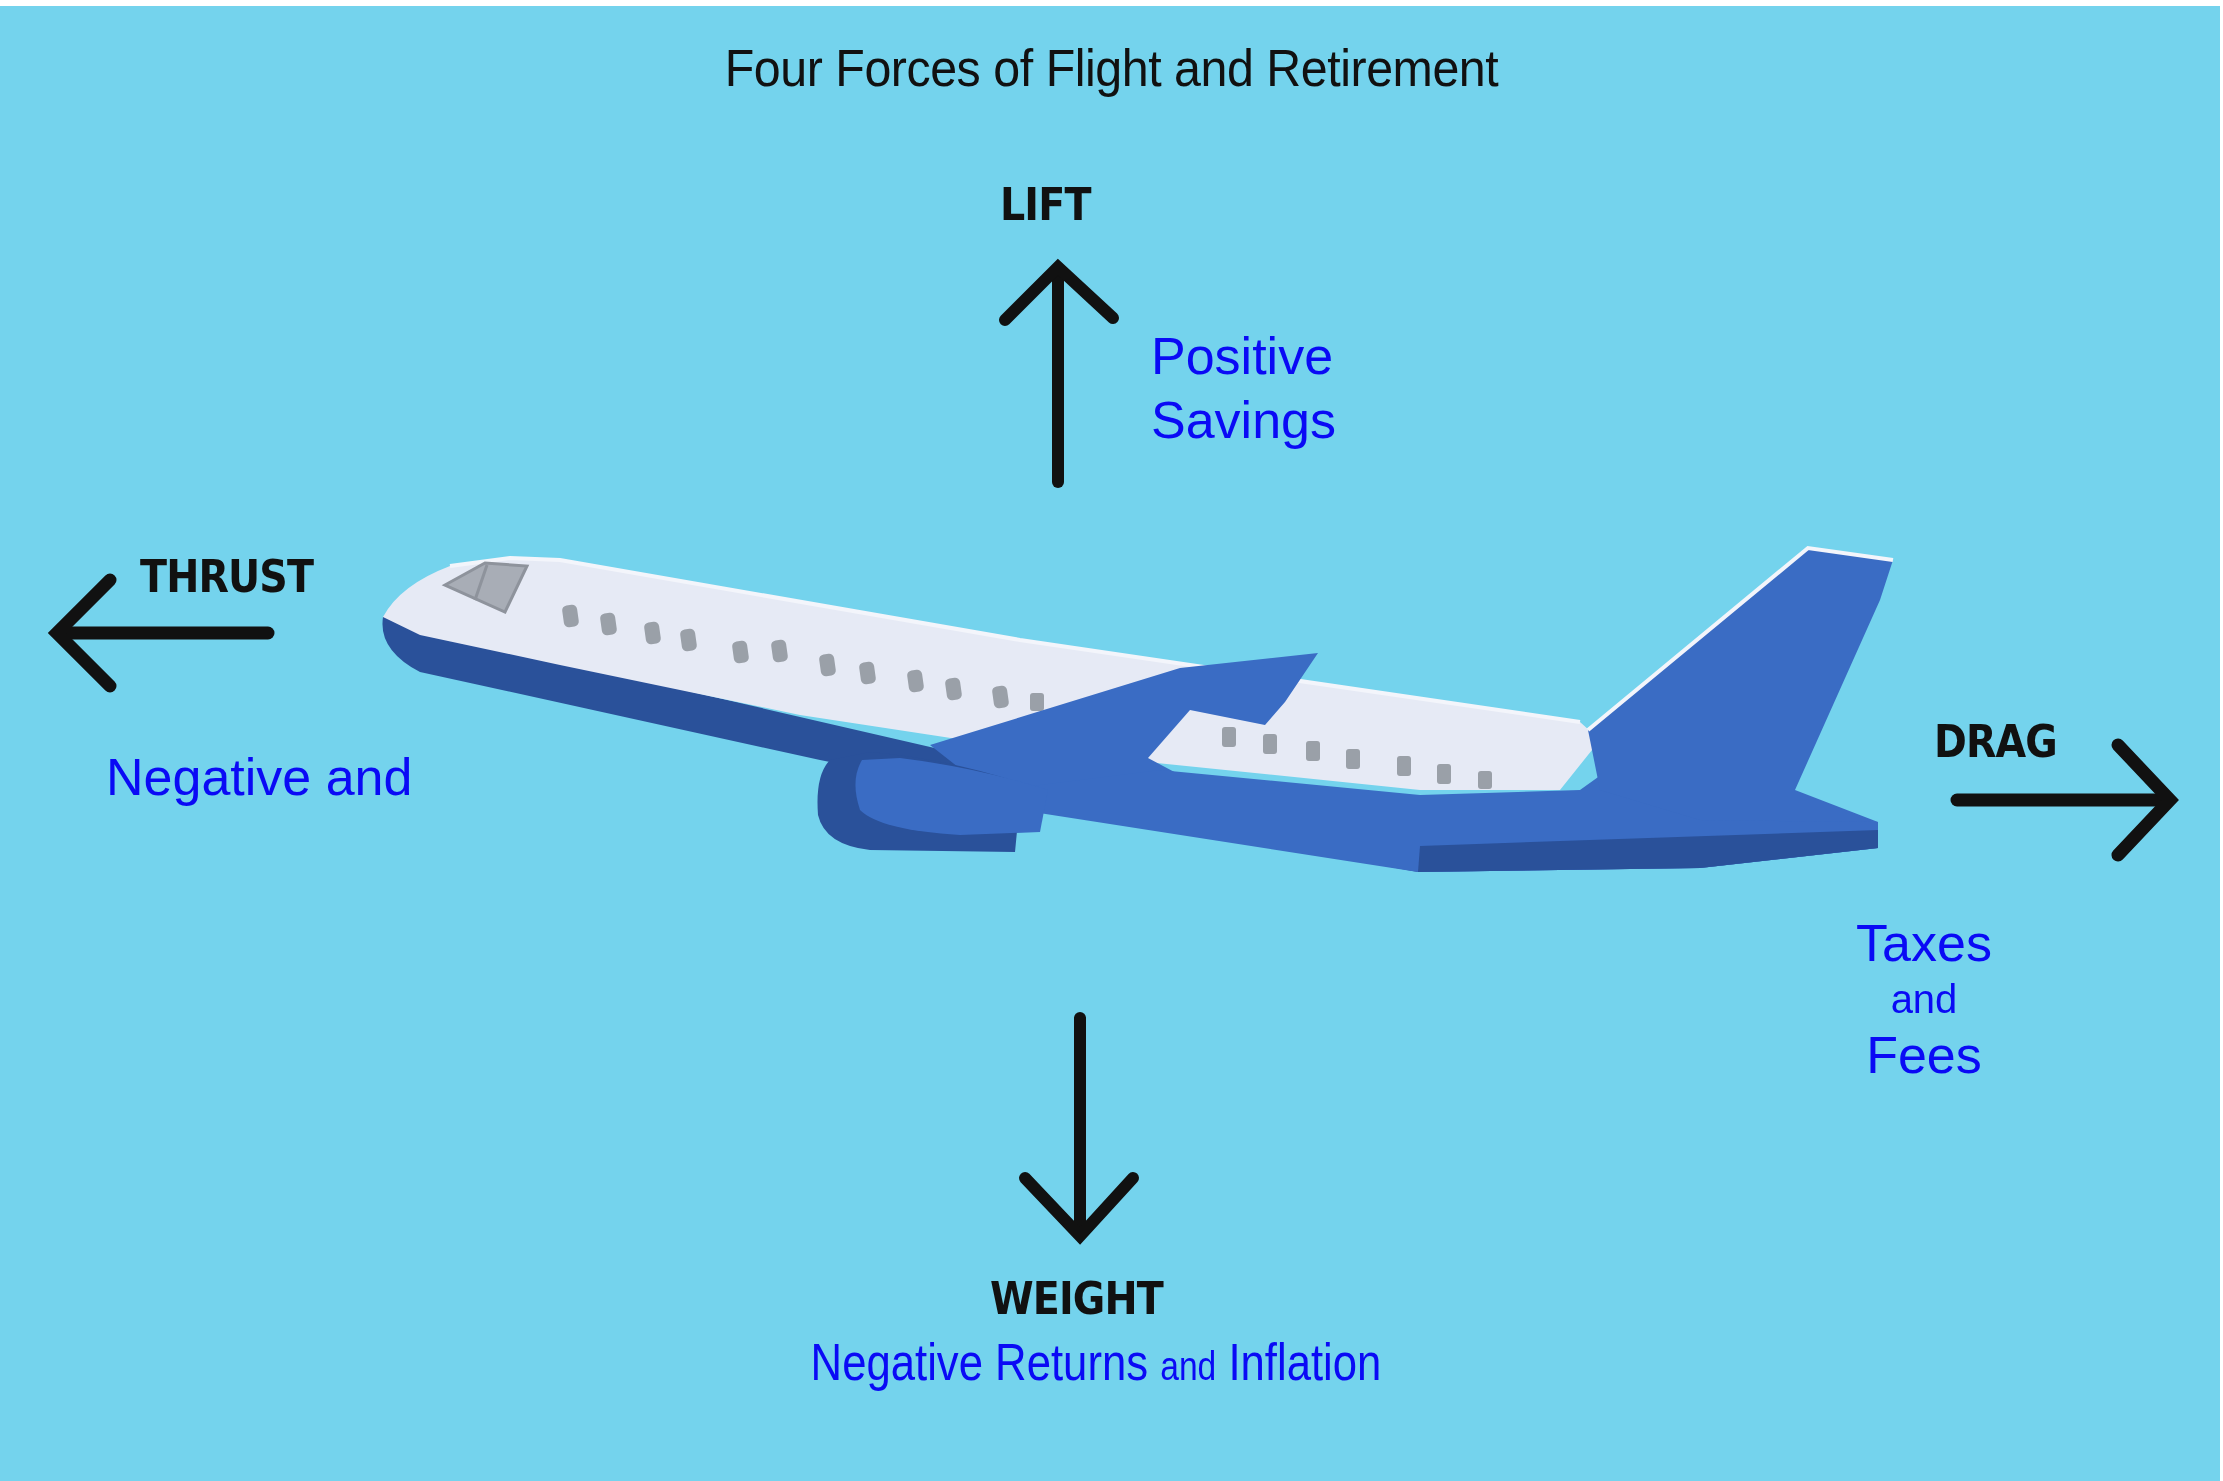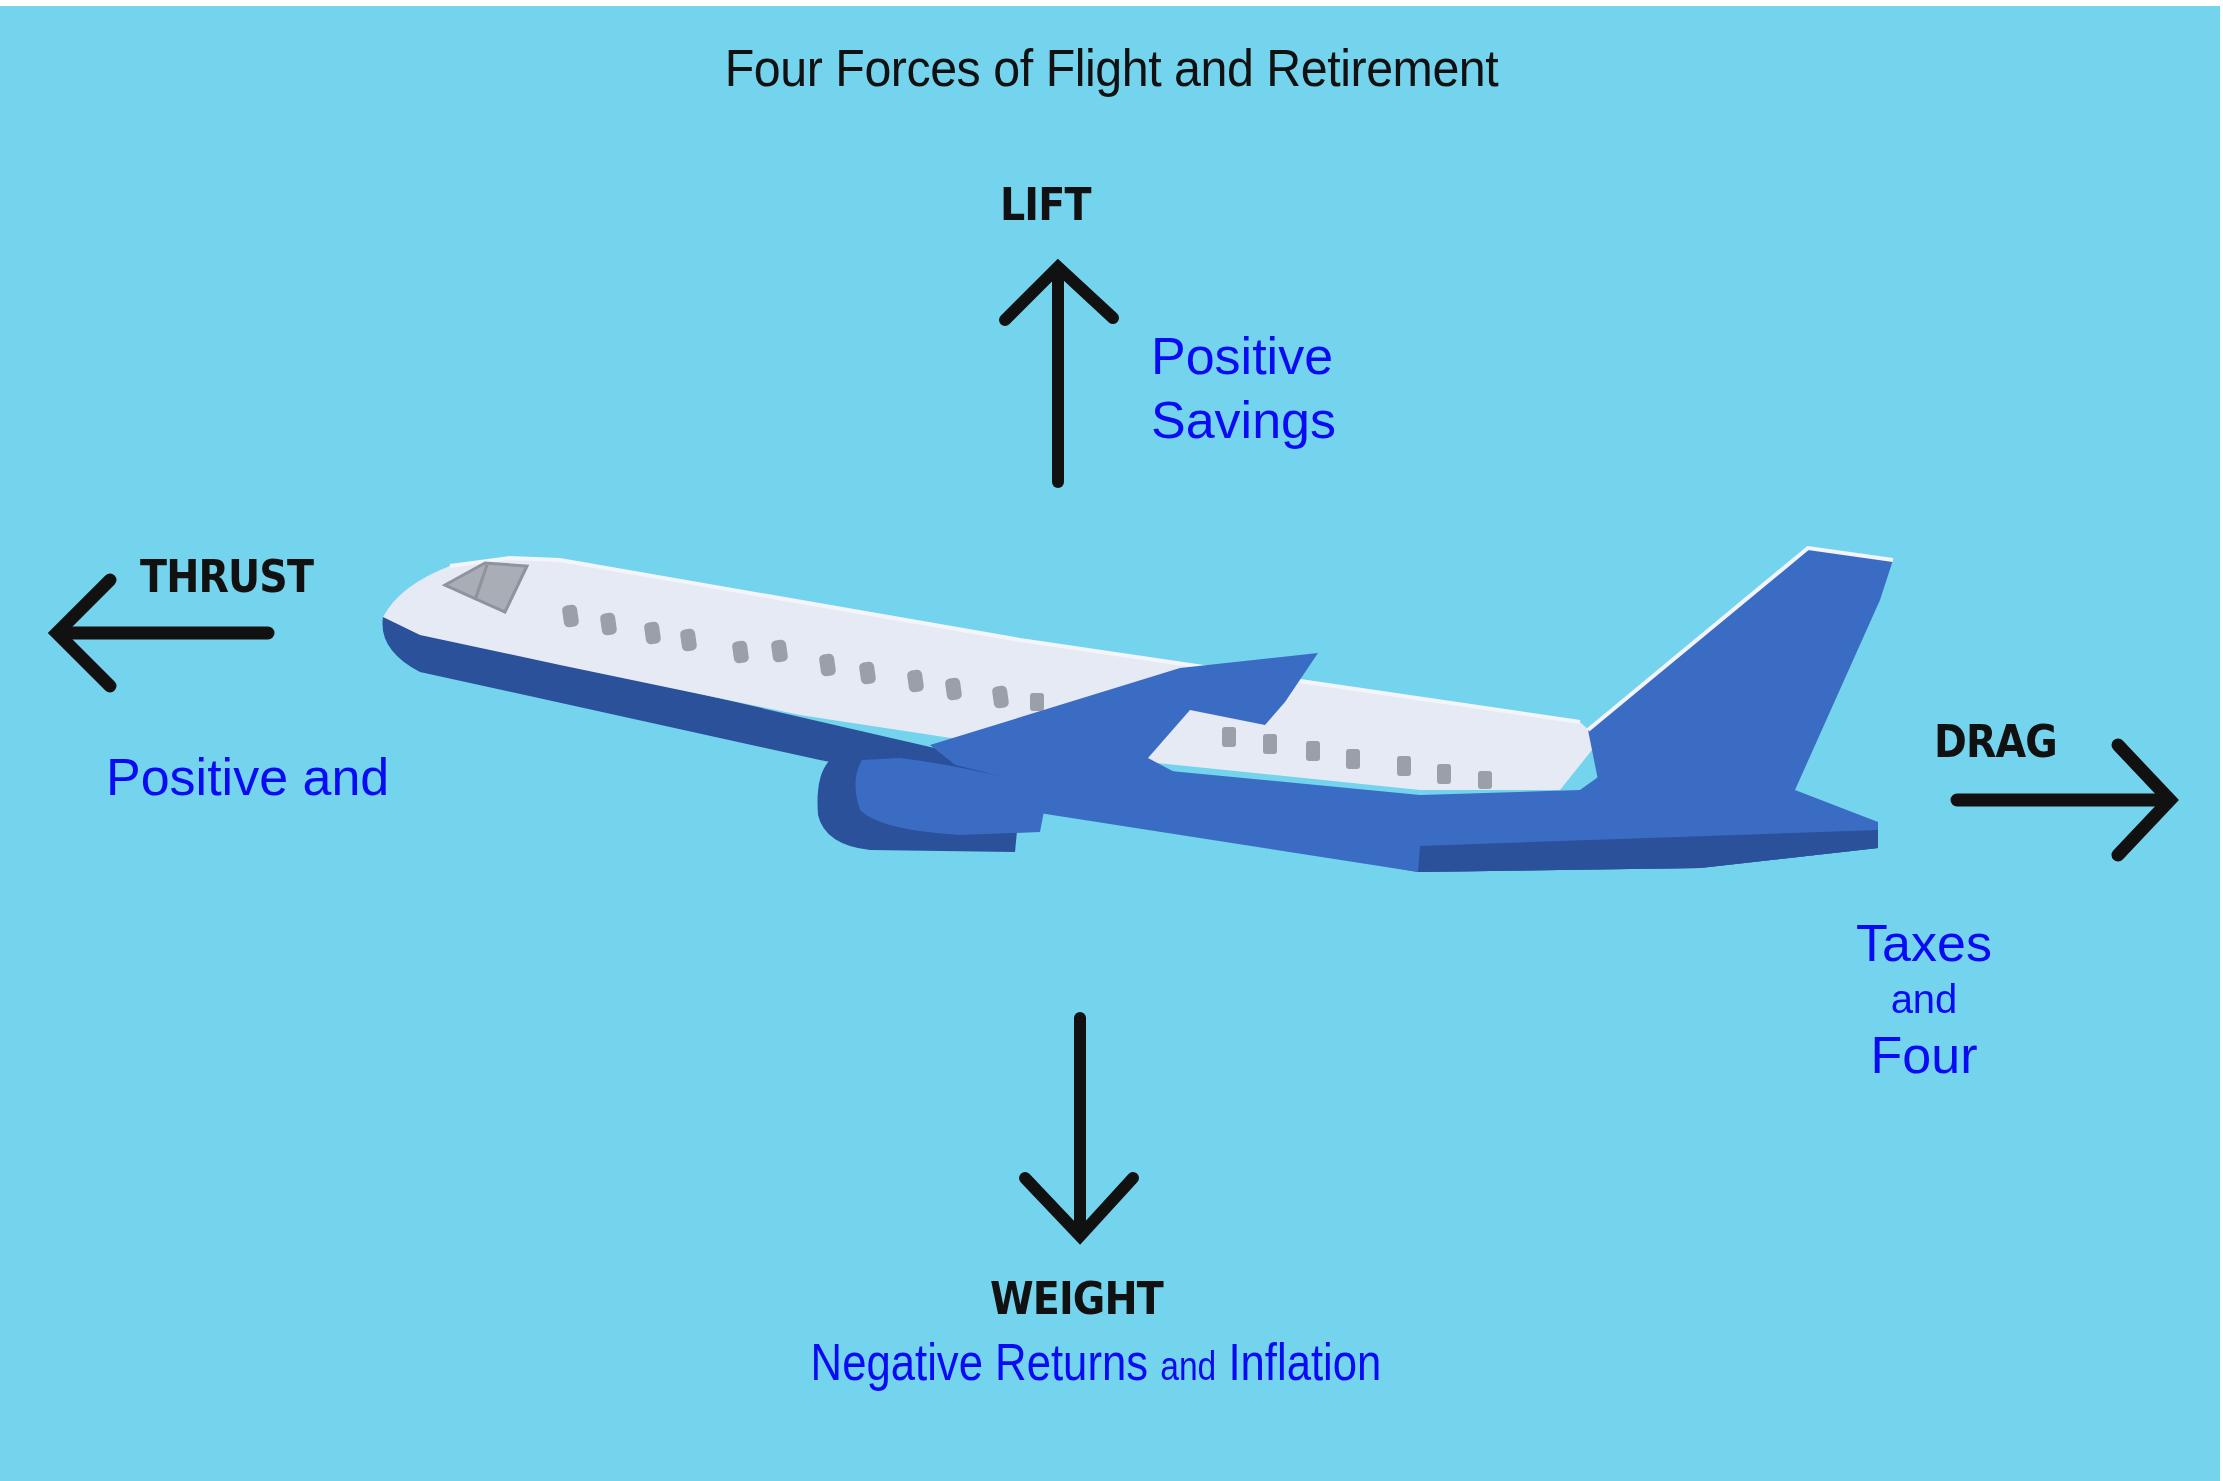--- a/index.html
+++ b/index.html
@@ -93,28 +93,28 @@
 </svg>
 
 <div class="force" style="left:1000px; top:178px;">LIFT</div>
 <div class="desc" style="left:1151px; top:324px;">
   <div>Positive</div>
   <div>Savings</div>
 </div>
 
 <div class="force" style="left:140px; top:550px;">THRUST</div>
 <div class="desc" style="left:106px; top:745px;">
-  <div>Positive and</div>
+  <div>Negative and</div>
 </div>
 
 <div class="force" style="left:1934px; top:715px;">DRAG</div>
 <div class="desc desc-center" style="left:1824px; top:915px; width:200px; line-height:56px;">
   <div>Taxes</div>
   <div class="small">and</div>
-  <div>Four</div>
+  <div>Fees</div>
 </div>
 
 <div class="force" style="left:990px; top:1272px;">WEIGHT</div>
 <div class="desc desc-center cond" style="left:696px; top:1330px; width:800px; white-space:nowrap;">
   <span>Negative Returns</span>
   <span class="small">and</span>
   <span>Inflation</span>
 </div>
 
 </body></html>

